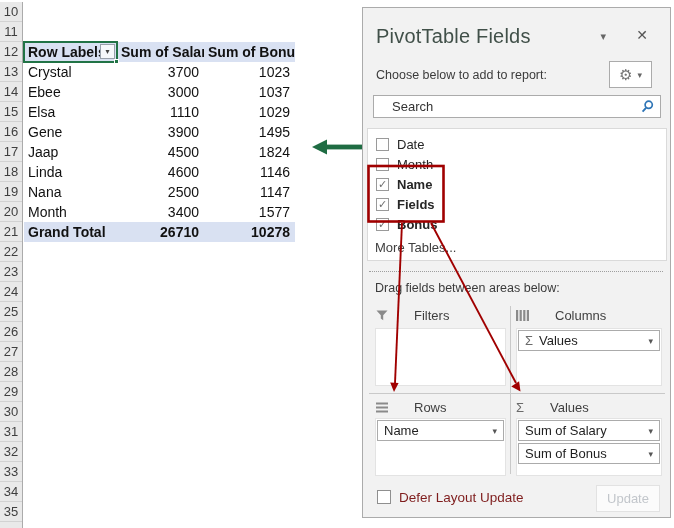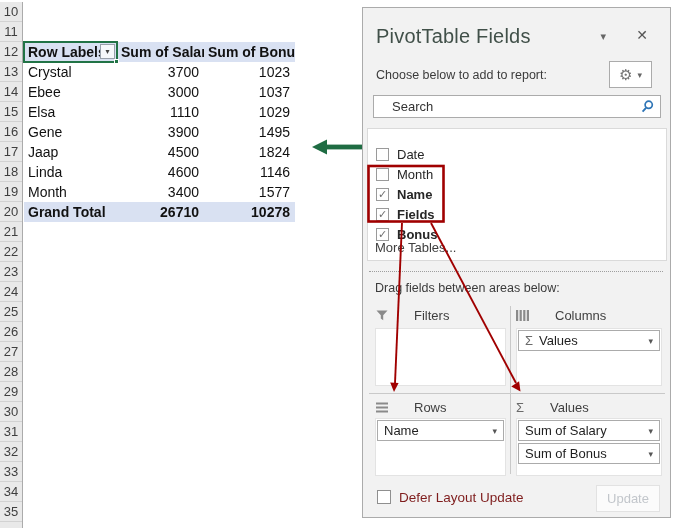--- a/index.html
+++ b/index.html
@@ -72,21 +72,21 @@
   .search-input {
     width:100%; height:100%; border:1px solid #ABABAB; background:#fff;
     font-family:"Liberation Sans", sans-serif; font-size:13px; color:#222;
     padding:0 26px 0 18px; outline:none;
   }
   .search-input::placeholder { color:#333; opacity:1; }
   .search-icon { position:absolute; right:6px; top:4px; }
 
   .field-list {
     position:absolute; left:4px; top:120px; width:300px; height:133px;
-    background:#fff; border:1px solid #DADADA; padding:15px 0 0 8px;
+    background:#fff; border:1px solid #DADADA; padding:5px 0 0 8px;
   }
   .field-item { display:flex; align-items:center; height:20px; }
   .cb {
     width:13px; height:13px; border:1px solid #9A9A9A; background:#fff;
     margin-right:8px; display:flex; align-items:center; justify-content:center;
     font-size:11px; color:#6e6e6e; line-height:1;
   }
   .flabel { font-size:13px; color:#262626; }
   .field-item.checked .flabel { font-weight:bold; }
   .more-tables { position:absolute; left:7px; bottom:5px; font-size:13px; color:#3f3f3f; }
@@ -184,20 +184,25 @@
           <div class="pcell cname">Jaap</div>
           <div class="pcell cnum">4500</div>
           <div class="pcell cnum2">1824</div>
         </div>
         <div class="prow">
           <div class="pcell cname">Linda</div>
           <div class="pcell cnum">4600</div>
           <div class="pcell cnum2">1146</div>
         </div>
         <div class="prow">
+          <div class="pcell cname">Nana</div>
+          <div class="pcell cnum">2500</div>
+          <div class="pcell cnum2">1147</div>
+        </div>
+        <div class="prow">
           <div class="pcell cname">Month</div>
           <div class="pcell cnum">3400</div>
           <div class="pcell cnum2">1577</div>
         </div>
       </div>
     <div class="prow total">
       <div class="pcell cname">Grand Total</div>
       <div class="pcell cnum">26710</div>
       <div class="pcell cnum2">10278</div>
     </div>

